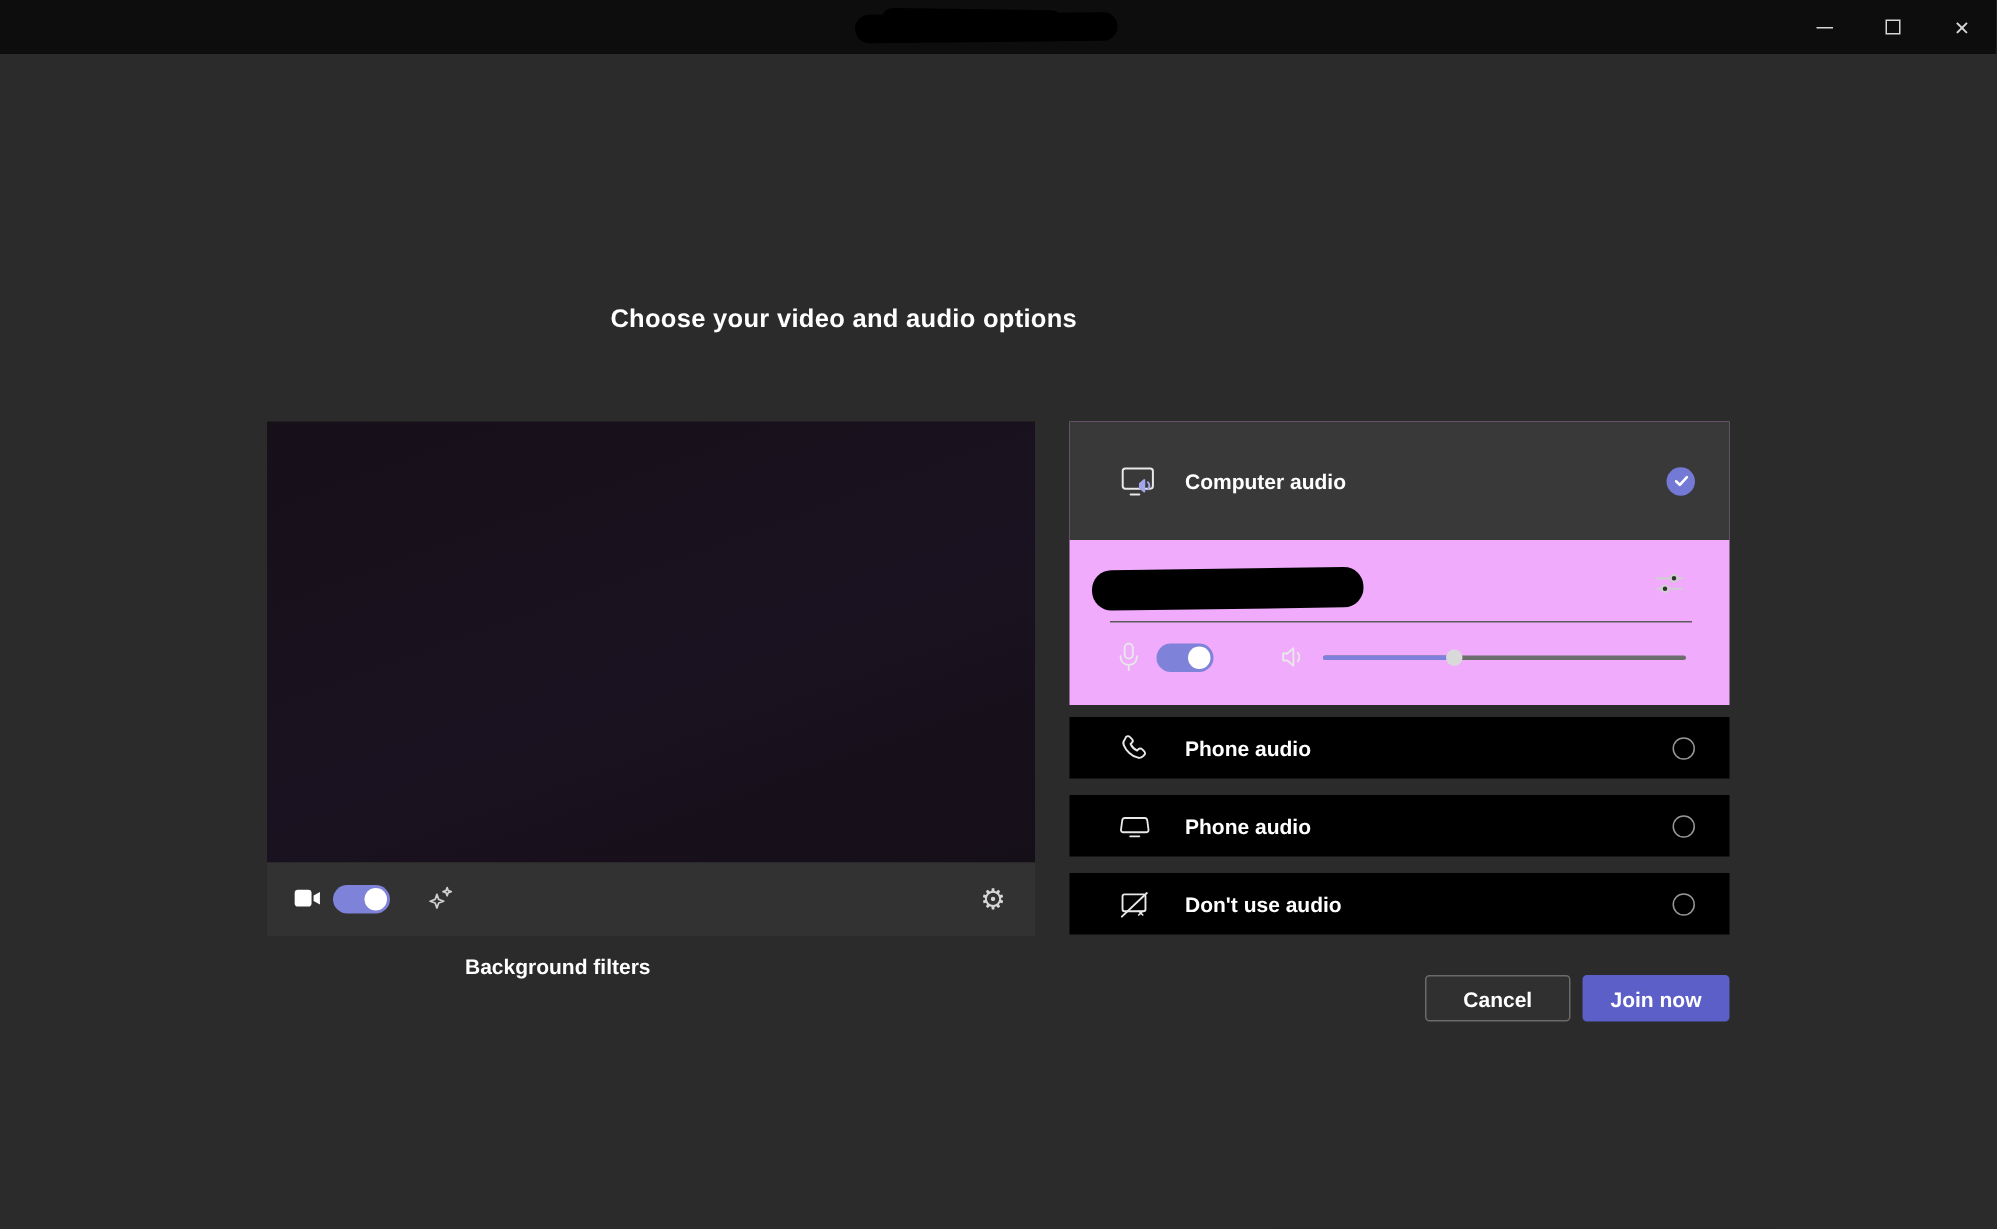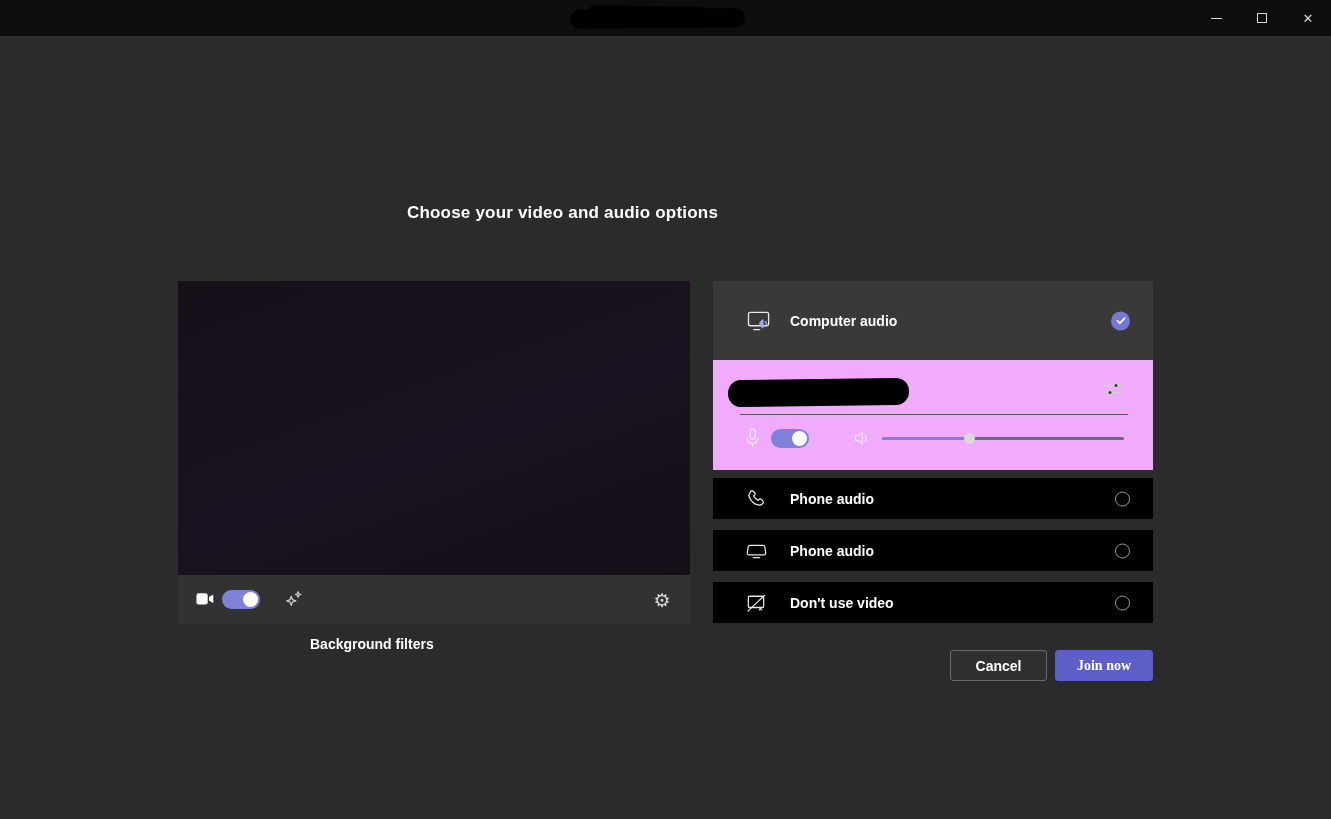--- a/index.html
+++ b/index.html
@@ -110,21 +110,21 @@
     cursor:pointer;padding:0;
   }
 
   
   .footer{position:absolute;left:0;top:650px;width:1331px;height:30px;}
   .btn{
     position:absolute;height:31px;border-radius:3px;font-size:14px;font-weight:600;
     font-family:inherit;color:#ffffff;cursor:pointer;
   }
   .cancel-btn{left:950px;width:97px;background:#313030;border:1px solid #6a6a6a;}
-  .join-btn{left:1055px;width:98px;background:#5b5fc7;border:1px solid #5b5fc7;font-family:Liberation Serif, serif;}
+  .join-btn{left:1055px;width:98px;background:#5b5fc7;border:1px solid #5b5fc7;}
 </style>
 </head>
 <body>
 
 <div class="app">
 
   <div class="titlebar">
     <div class="title-redaction"></div>
     <div class="win-controls">
       <button class="win-btn">
@@ -226,21 +226,21 @@
       <span class="opt-label">Phone audio</span>
       <button class="radio"></button>
     </div>
 
     <div class="option-card noaudio-card">
       <svg class="opt-icon" viewBox="0 0 22 20" width="20" height="18" fill="none" stroke="#e8e8e8" stroke-width="1.4" stroke-linecap="round" stroke-linejoin="round">
         <rect x="2.5" y="2.5" width="17" height="12.5" rx="1.5"></rect>
         <path d="M2 19 L20.5 1.5"></path>
         <path d="M14.5 17.8 l3 -3 M17.5 17.8 l-3 -3" stroke-width="1.2"></path>
       </svg>
-      <span class="opt-label">Don't use video</span>
+      <span class="opt-label">Don't use audio</span>
       <button class="radio"></button>
     </div>
   </div>
 
   <div class="footer">
     <button class="btn cancel-btn">Cancel</button>
     <button class="btn join-btn">Join now</button>
   </div>
 
 </div>

